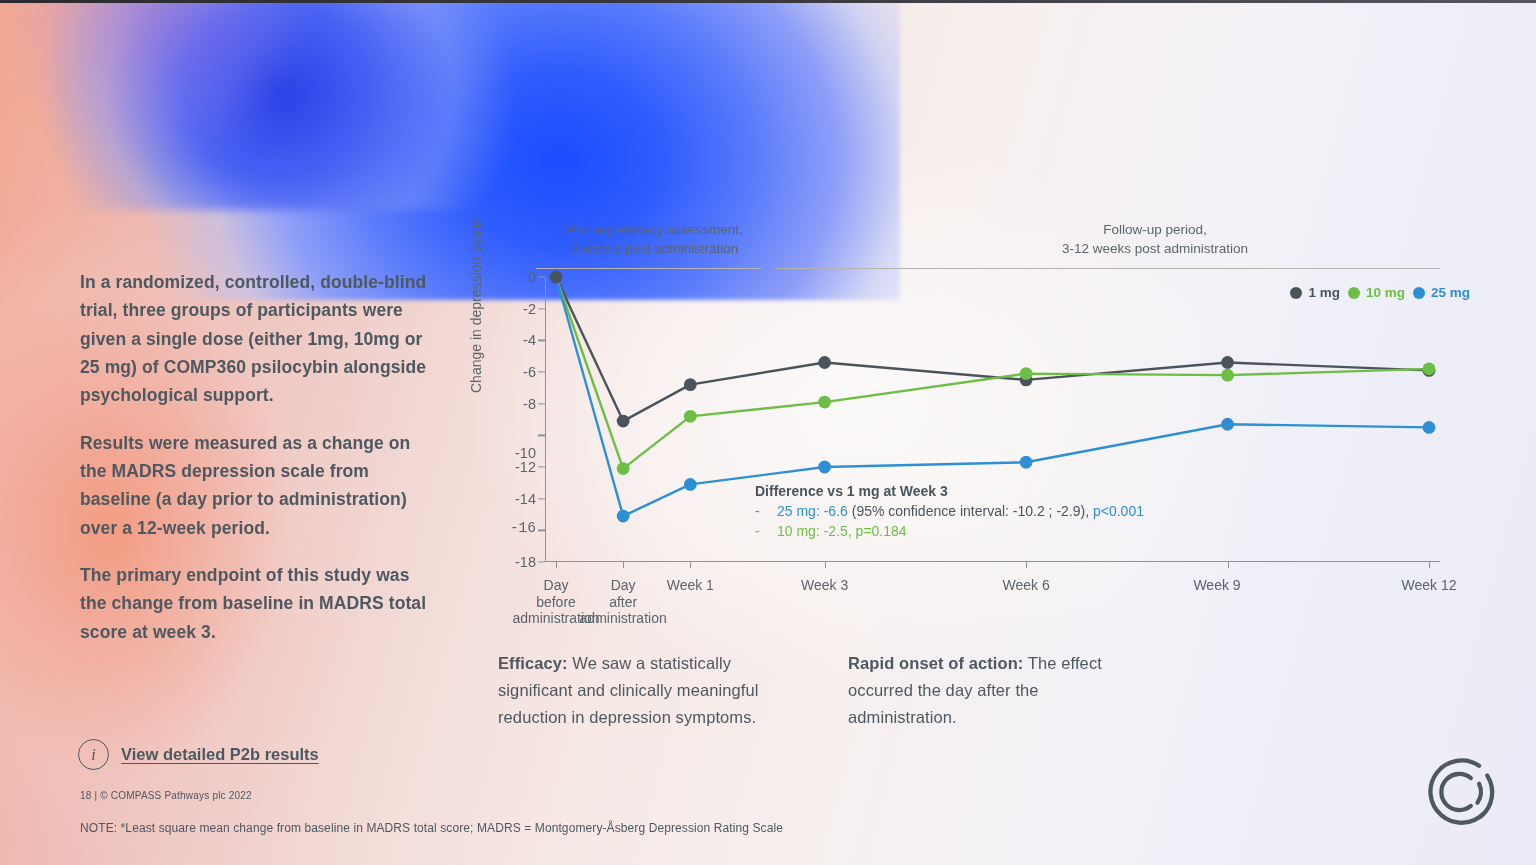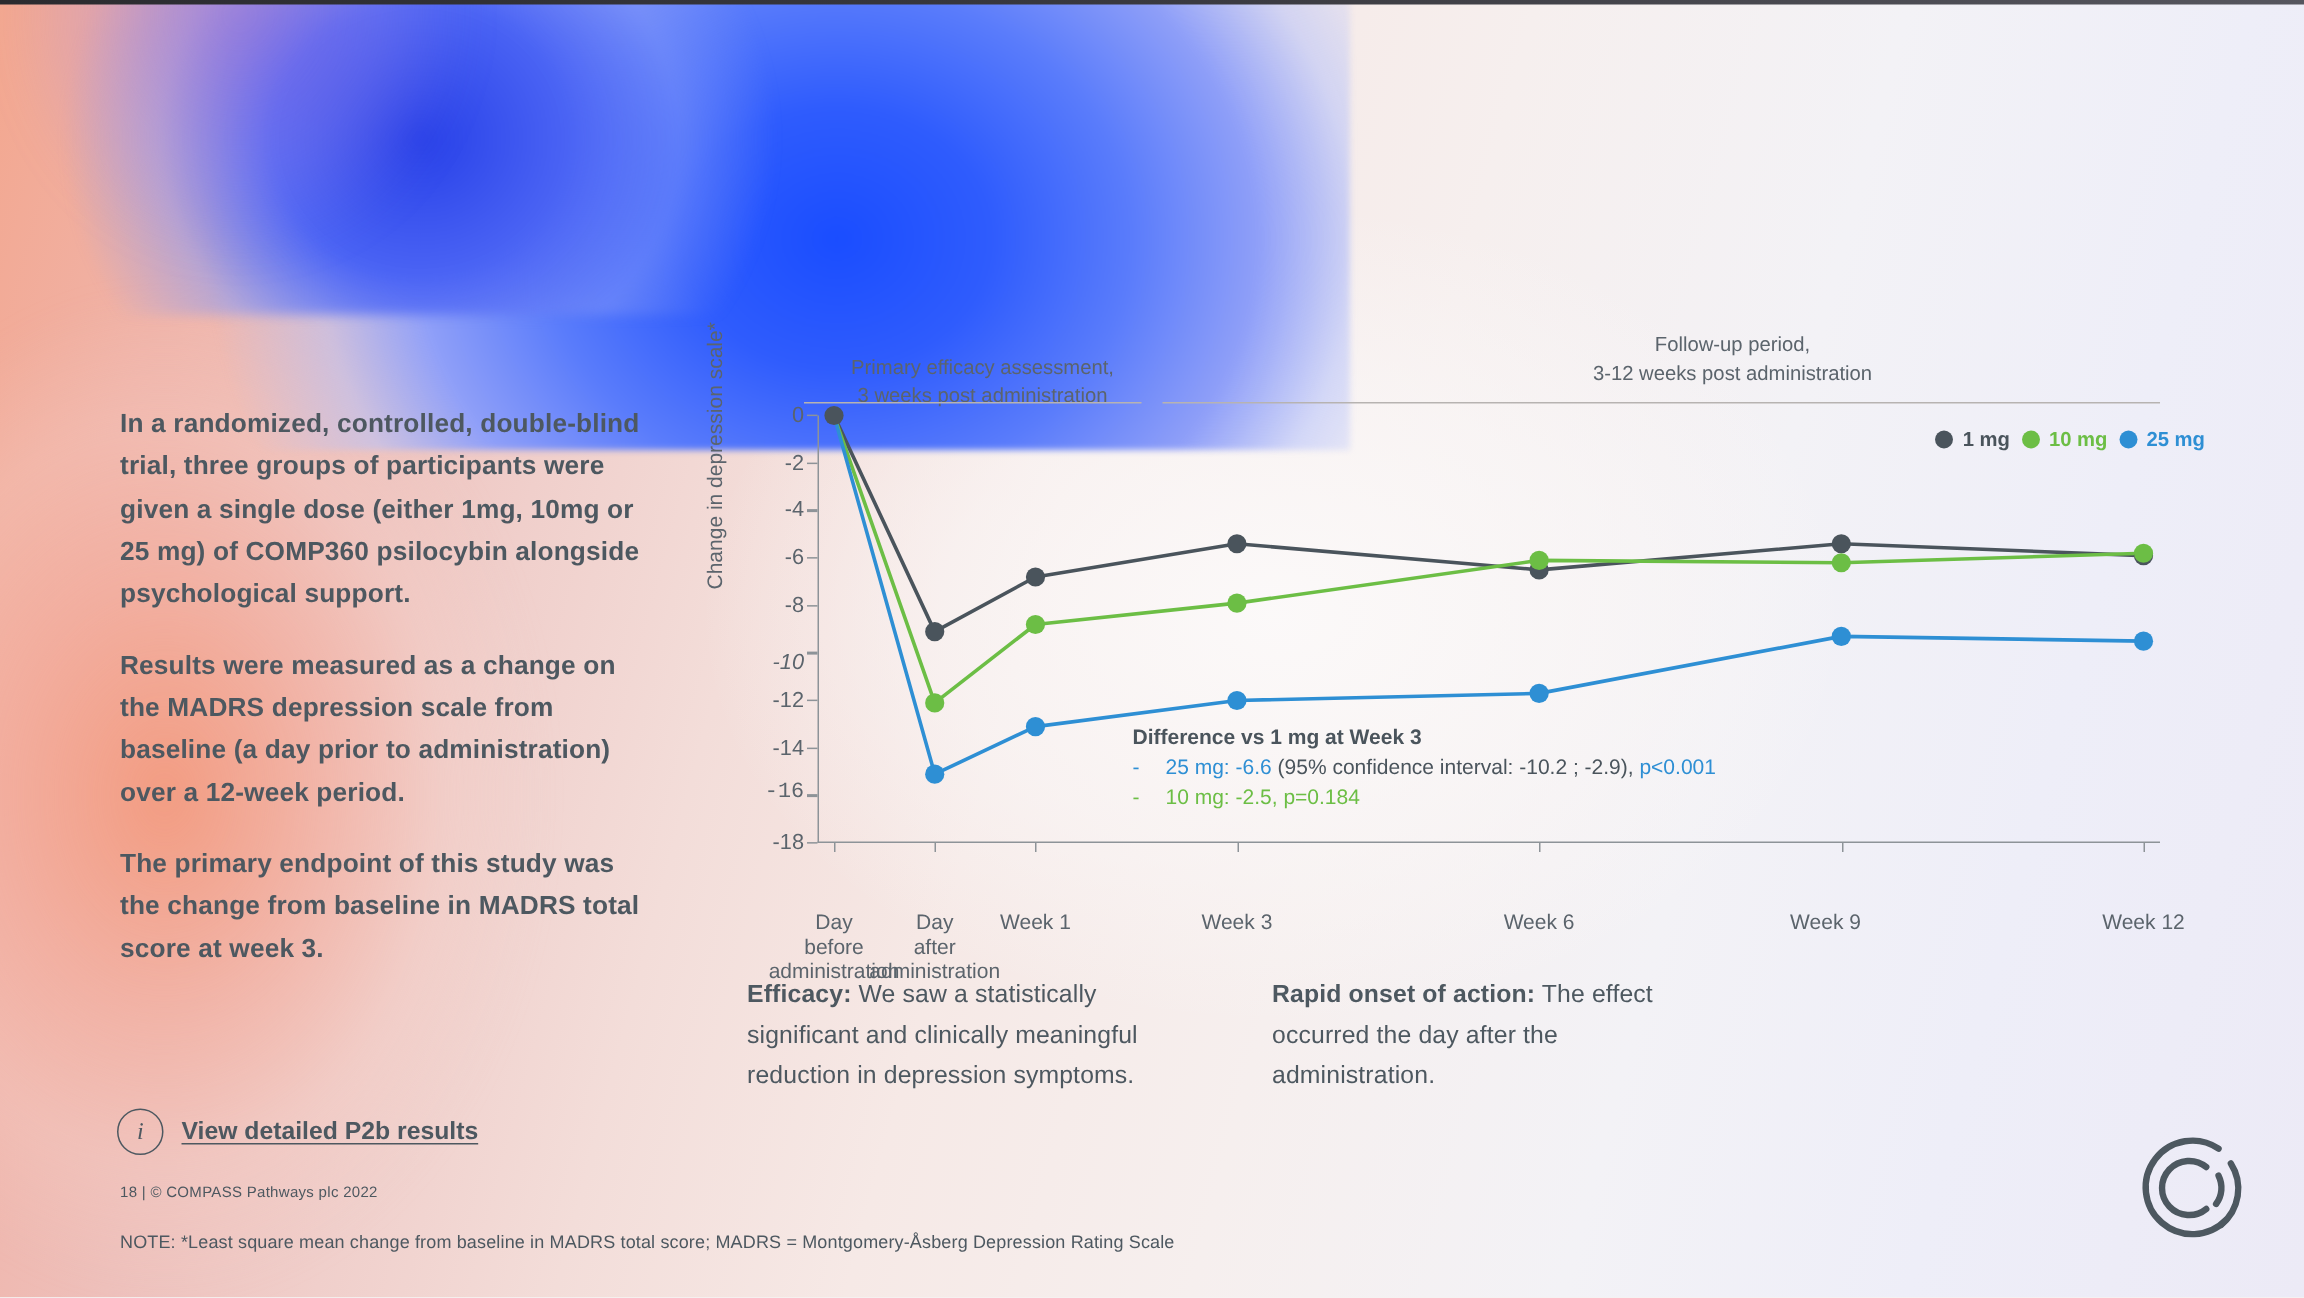--- a/index.html
+++ b/index.html
@@ -113,21 +113,21 @@
     font-size: 12px; color: #4d5860; letter-spacing: .1px;
   }
 
   
   .chart-wrap { position: absolute; left: 470px; top: 215px; width: 1000px; height: 400px; }
 
   .period-label {
     position: absolute; text-align: center; font-size: 13.5px;
     color: #5b646c; line-height: 1.42;
   }
-  .period-1 { left: 80px; top: 20px; width: 210px; }
+  .period-1 { left: 80px; top: 5px; width: 210px; }
   .period-2 { left: 530px; top: 5px; width: 310px; }
   .period-rule { position: absolute; top: 53px; height: 1.4px; background: #b7b3b1; }
   .rule-1 { left: 66px; width: 225px; }
   .rule-2 { left: 305px; width: 665px; }
 
   .ylabel {
     position: absolute; left: -2px; top: 178px;
     transform: rotate(-90deg); transform-origin: left top;
     font-size: 14px; color: #5b646c; white-space: nowrap;
   }
@@ -150,21 +150,20 @@
     position: absolute; left: 0; top: 0; bottom: 0;
     width: 1.3px; background: #8d9398;
   }
   .xtick-mark {
     position: absolute; bottom: -6px; width: 1.2px; height: 6px; background: #8d9398;
   }
   .xlabel {
     position: absolute; top: 300px; font-size: 14px; color: #5b646c;
     text-align: center; line-height: 1.18; transform: translateX(-50%);
     white-space: nowrap;
-    margin-top: 29px;
   }
 
   svg.series { position: absolute; inset: 0; overflow: visible; }
 
   .legend {
     position: absolute; right: 0; top: 70px;
     display: flex; gap: 8px; align-items: center;
   }
   .legend-item { display: flex; align-items: center; gap: 6px; font-size: 13.5px; font-weight: 600; }
   .legend-dot { width: 12px; height: 12px; border-radius: 50%; display: block; }
@@ -271,21 +270,21 @@
     <div class="ytick" style="top: 0px;">0</div>
         <div class="ytick-dash" style="top: 0px;"></div>
         <div class="ytick" style="top: 31.6667px;">-2</div>
         <div class="ytick-dash" style="top: 31.6667px;"></div>
         <div class="ytick" style="top: 63.3333px;">-4</div>
         <div class="ytick-dash" style="top: 63.3333px;"></div>
         <div class="ytick" style="top: 95px;">-6</div>
         <div class="ytick-dash" style="top: 95px;"></div>
         <div class="ytick" style="top: 126.667px;">-8</div>
         <div class="ytick-dash" style="top: 126.667px;"></div>
-        <div class="ytick" style="top: 165px; font-style: italic;">-10</div>
+        <div class="ytick" style="top: 176px;">-10</div>
         <div class="ytick-dash" style="top: 158.333px;"></div>
         <div class="ytick" style="top: 190px;">-12</div>
         <div class="ytick-dash" style="top: 190px;"></div>
         <div class="ytick" style="top: 221.667px;">-14</div>
         <div class="ytick-dash" style="top: 221.667px;"></div>
         <div class="ytick" style="top: 251px; font-family: Liberation Mono, monospace;">-16</div>
         <div class="ytick-dash" style="top: 253.333px;"></div>
         <div class="ytick" style="top: 285px;">-18</div>
         <div class="ytick-dash" style="top: 285px;"></div>
         <div class="xtick-mark" style="left: 11px;"></div>

